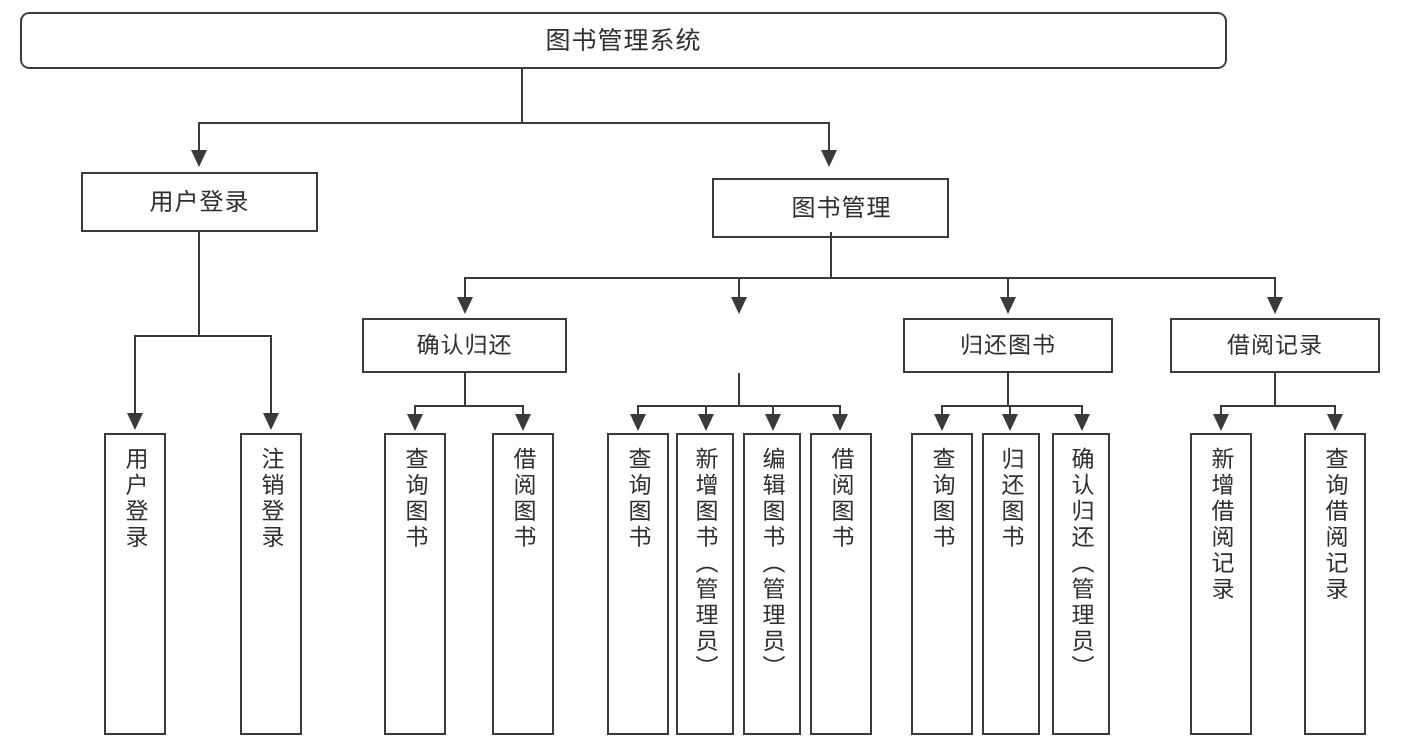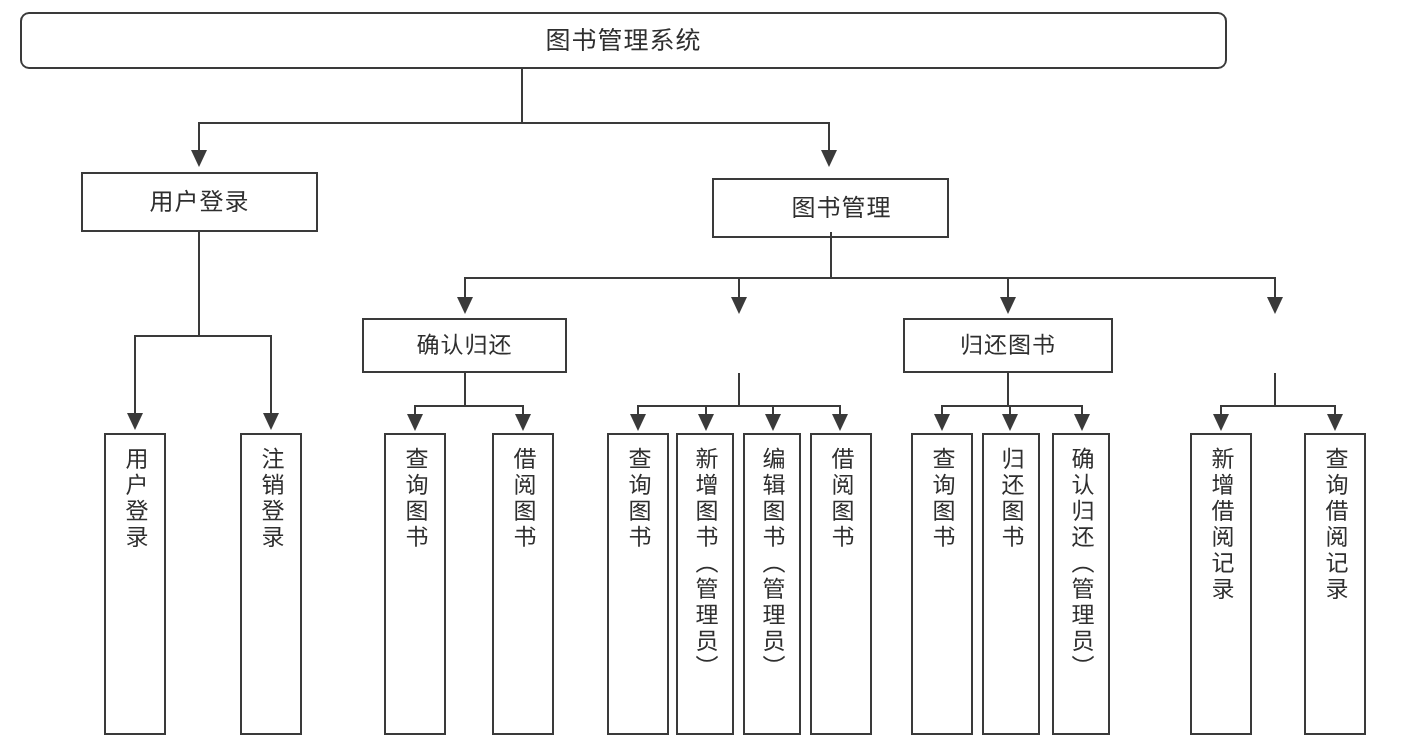--- a/index.html
+++ b/index.html
@@ -133,20 +133,23 @@
   <div class="arrow" style="left:1000px; top:297px;"></div>
 
   <div class="vline" style="left:1274px; top:277px; width:2px; height:22px;"></div>
   <div class="arrow" style="left:1267px; top:297px;"></div>
 
   <div class="node level3" style="left:362px; top:318px; width:205px; height:55px;">
     <span class="node-label">确认归还</span>
   </div>
   <div class="node level3" style="left:903px; top:318px; width:210px; height:55px;">
     <span class="node-label">归还图书</span>
+  </div>
+  <div class="node level3" style="left:1170px; top:318px; width:210px; height:55px;">
+    <span class="node-label">借阅记录</span>
   </div>
 
   <div class="vline" style="left:464px; top:373px; width:2px; height:33px;"></div>
   <div class="hline" style="left:414px; top:405px; width:110px; height:2px;"></div>
   <div class="vline" style="left:414px; top:405px; width:2px; height:12px;"></div>
   <div class="arrow" style="left:407px; top:414px;"></div>
   <div class="vline" style="left:522px; top:405px; width:2px; height:12px;"></div>
   <div class="arrow" style="left:515px; top:414px;"></div>
 
   <div class="vline" style="left:738px; top:373px; width:2px; height:33px;"></div>

